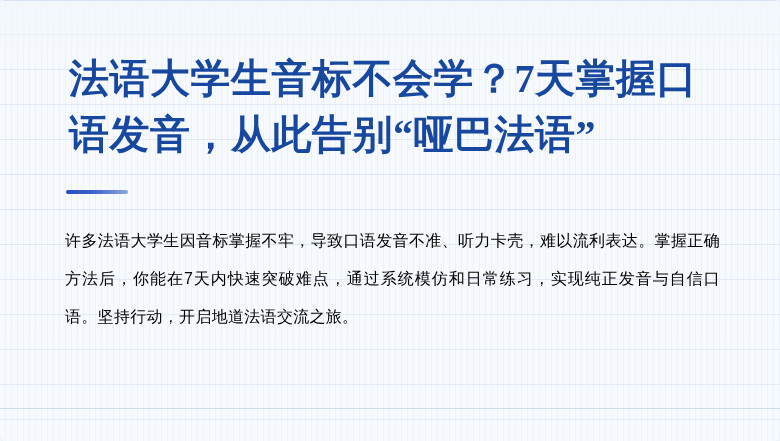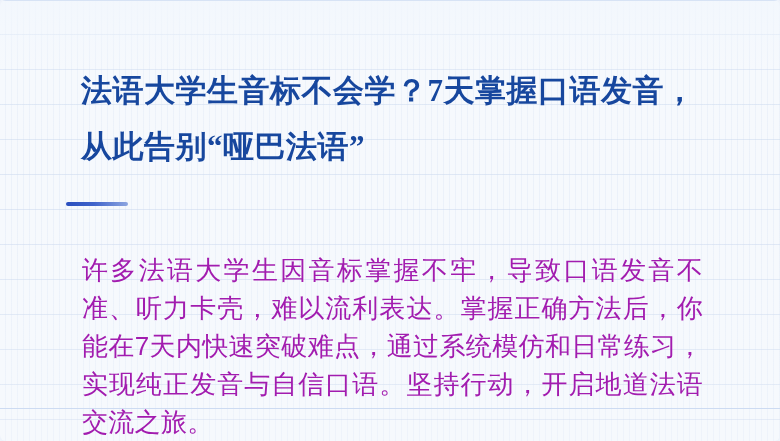--- a/index.html
+++ b/index.html
@@ -90,51 +90,51 @@
   }
 
   
   .content {
     position: relative;
     z-index: 5;
     padding: 0 60px 0 65px;
   }
 
   #headline {
-    margin: 16px;
+    margin: 4px;
     padding-top: 47px;
     font-family: "Liberation Serif", "DejaVu Serif", serif;
     font-weight: 700;
-    font-size: 31px;
+    font-size: 40px;
     line-height: 56px;
     letter-spacing: 0.5px;
     color: #17479e;
     max-width: 665px;
     white-space: pre-line;
     text-rendering: optimizeLegibility;
   }
 
   #accent-rule {
     margin-top: 27px;
     margin-left: 1px;
     width: 62px;
     height: 4px;
     border-radius: 2px;
     background: linear-gradient(to right, #2a4fbe 0%, #3f63cb 45%, #8ea6e0 100%);
   }
 
   #body-copy {
-    margin: 17px;
+    margin: 0;
     padding-top: 28px;
     font-family: "Liberation Sans", "DejaVu Sans", sans-serif;
     font-weight: 400;
-    font-size: 26px;
+    font-size: 16px;
     line-height: 38px;
     letter-spacing: 0.3px;
-    color: #a21caf;
+    color: #000000;
     max-width: 660px;
     text-align: justify;
     text-justify: inter-ideograph;
   }
 </style>
 </head>
 <body>
 
 <div id="card">
 

